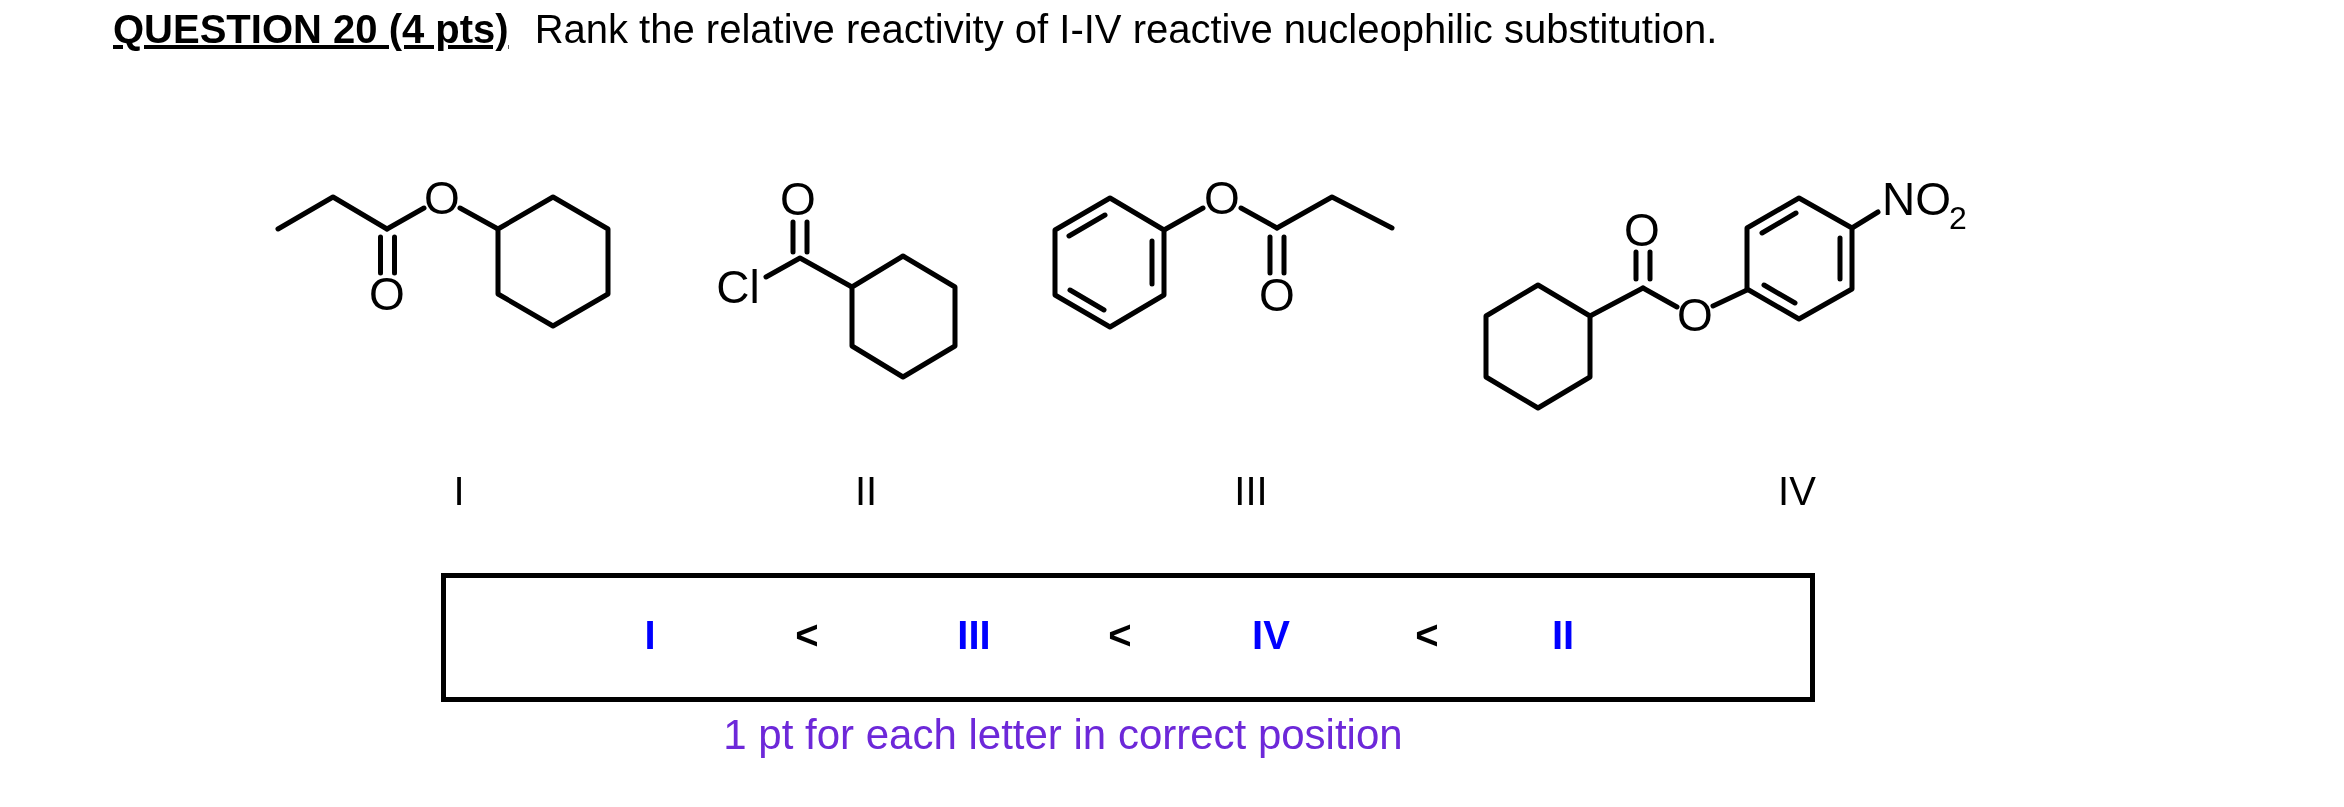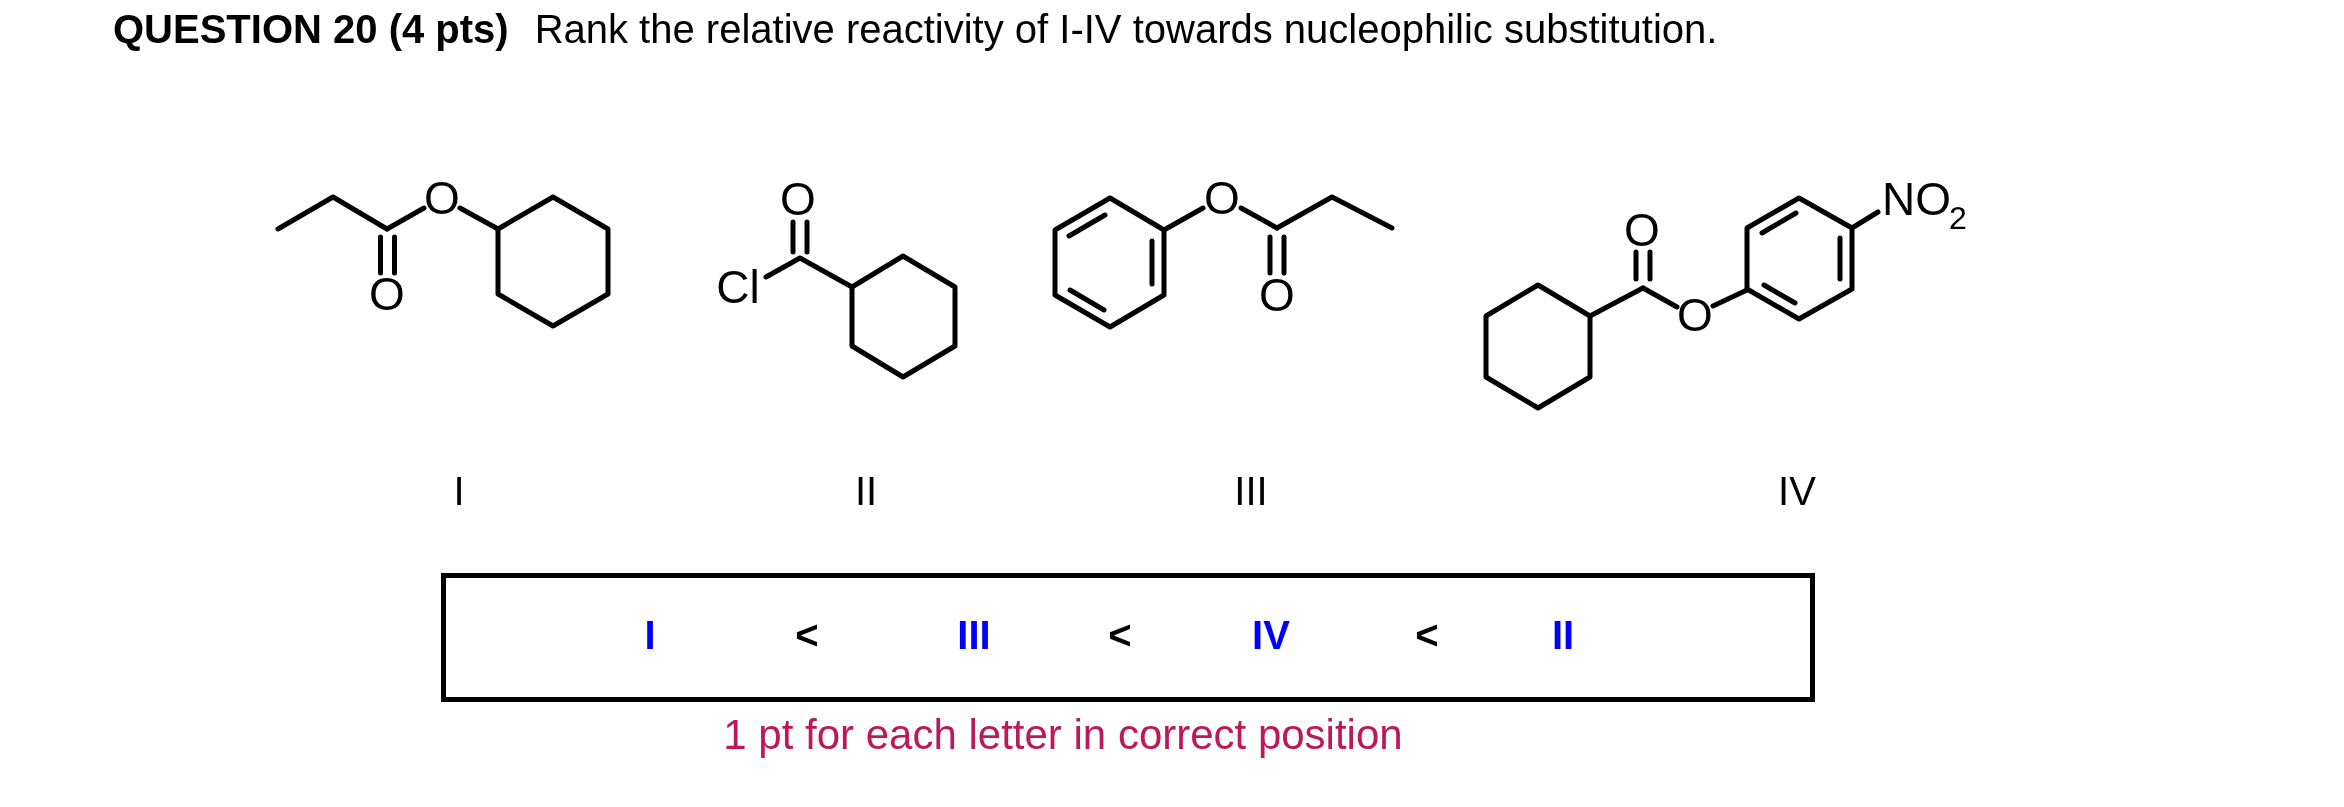--- a/index.html
+++ b/index.html
@@ -3,42 +3,42 @@
 <meta charset="utf-8">
 <style>
   html,body{margin:0;padding:0;}
   body{
     width:2344px;height:807px;background:#ffffff;position:relative;
     font-family:"Liberation Sans", sans-serif;color:#000;overflow:hidden;
   }
   .abs{position:absolute;}
   
   .heading{left:113px;top:4px;font-size:40px;line-height:50px;white-space:nowrap;}
-  .h-bold{font-weight:700;}
+  .h-bold{font-weight:700;text-decoration:underline;}
   .h-rest{margin-left:26px;font-weight:400;}
   
   .figure{left:0;top:0;}
   .figure path,.figure line{stroke:#000;stroke-width:5;fill:none;stroke-linecap:round;stroke-linejoin:round;}
   .figure text{font-family:"Liberation Sans", sans-serif;font-size:46px;fill:#000;stroke:none;}
   .figure text.sub{font-size:32px;}
   
   .slabel{top:470px;transform:translateX(-50%);font-size:40px;line-height:42px;}
   
   .answer-box{left:441px;top:573px;width:1374px;height:129px;border:5px solid #000;box-sizing:border-box;}
   .ans{top:612px;transform:translateX(-50%);font-size:40px;line-height:46px;font-weight:700;}
   .rank{color:#0000ff;}
   .lt{color:#000;}
-  .caption{left:1063px;top:711px;transform:translateX(-50%);font-size:42px;color:#be185d;white-space:nowrap;}
+  .caption{left:1063px;top:711px;transform:translateX(-50%);font-size:42px;color:#6d28d9;white-space:nowrap;}
 </style>
 </head>
 <body>
 
 <div class="abs heading">
   <div>
-    <span class="h-bold">QUESTION 20 (4 pts)</span><span class="h-rest">Rank the relative reactivity of I-IV towards nucleophilic substitution.</span>
+    <span class="h-bold">QUESTION 20 (4 pts)</span><span class="h-rest">Rank the relative reactivity of I-IV reactive nucleophilic substitution.</span>
   </div>
 </div>
 
 <svg class="abs figure" width="2344" height="807" viewBox="0 0 2344 807" xmlns="http://www.w3.org/2000/svg">
 
   <g>
     <path d="M278,229 L333,197 L387,229"></path>
     <path d="M387,229 L424,208"></path>
     <line x1="380.5" y1="237" x2="380.5" y2="273"></line>
     <line x1="394.5" y1="237" x2="394.5" y2="273"></line>

